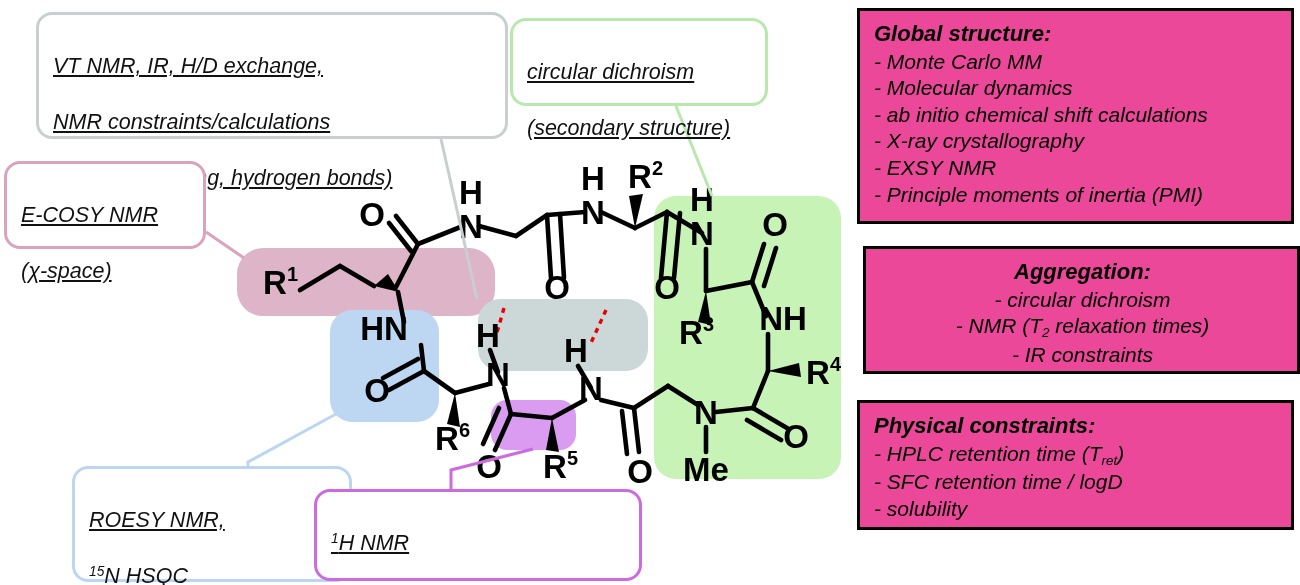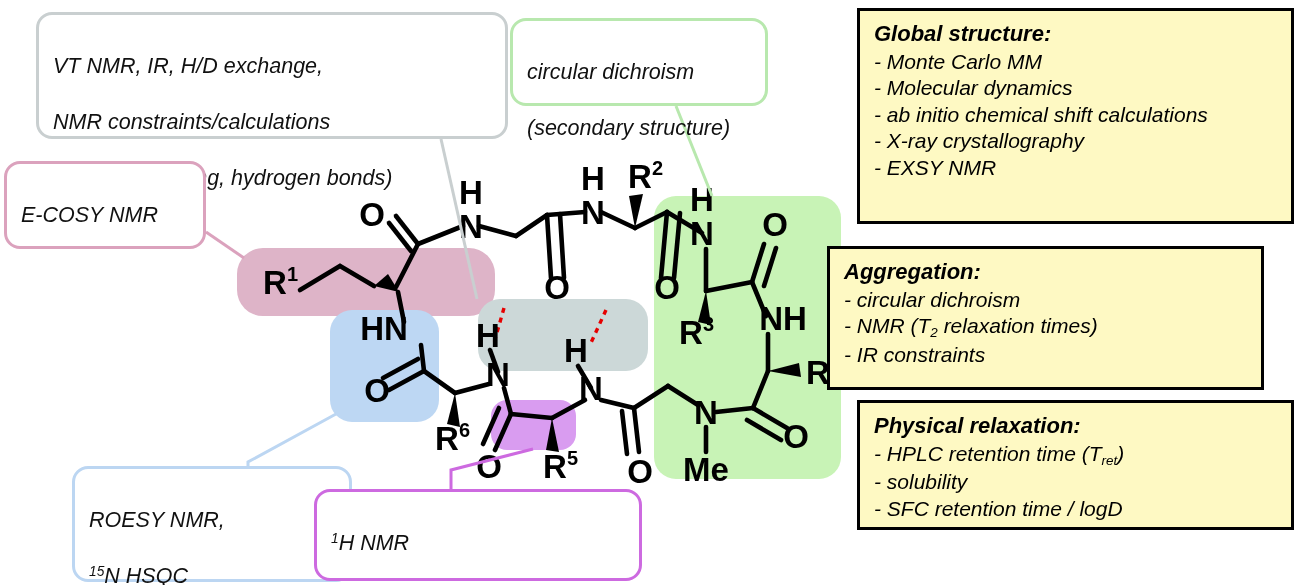--- a/index.html
+++ b/index.html
@@ -17,46 +17,46 @@
     border-radius:16px;
     box-sizing:border-box;
     font-style:italic;
     font-size:21.5px;
     line-height:1.30;
     color:#111;
     padding:10px 14px;
     z-index:6;
     white-space:pre-line;
   }
-  .callout .ln{display:block;white-space:pre;}
+  .callout .ln{display:block;white-space:pre;text-decoration:underline;}
 
   #box-vtnmr{left:36px;  top:12px;  width:472px; height:127px; border-color:#c9cfd0;}
   #box-cd   {left:510px; top:18px;  width:258px; height:88px;  border-color:#b8e8ae;}
   #box-ecosy{left:4px;   top:161px; width:202px; height:88px;  border-color:#dba2bd;}
   #box-roesy{left:24px;  top:466px; width:280px; height:116px; border-color:#bcd6f2;margin-left:48px;}
   #box-hnmr {left:314px; top:489px; width:328px; height:92px;  border-color:#cd6ae0;}
 
   
   .panel{
     position:absolute;
-    background:#fef9c3;
+    background:#ec4899;
     border:3px solid #000;
     box-sizing:border-box;
     padding:9px 12px 14px 14px;
     z-index:6;
   }
   .panel .hd{
     font-style:italic;font-weight:bold;font-size:22px;color:#000;
     line-height:1.26;margin-bottom:1px;white-space:pre;
   }
   .panel .it{
     font-style:italic;font-size:21px;color:#000;line-height:1.265;white-space:pre;
   }
   #panel-global  {left:857px; top:8px;   width:437px; height:216px;}
-  #panel-aggr    {left:827px; top:246px; width:437px; height:144px;}
+  #panel-aggr    {left:863px; top:246px; width:437px; height:128px;text-align:center;}
   #panel-phys    {left:857px; top:400px; width:437px; height:130px;}
 
   sub{font-size:0.64em;vertical-align:-0.28em;}
   sup{font-size:0.64em;vertical-align:0.52em;}
   .sub-i{font-style:italic;}
 
   
   #mol{position:absolute;left:0;top:0;width:1300px;height:585px;z-index:4;}
   #connectors{position:absolute;left:0;top:0;width:1300px;height:585px;z-index:5;}
   #hl{position:absolute;left:0;top:0;width:1300px;height:585px;z-index:3;}
@@ -238,49 +238,51 @@
     <span class="ln">(solvent shielding, hydrogen bonds)</span>
   </div>
 
   <div class="callout" id="box-cd">
     <span class="ln">circular dichroism</span>
     <span class="ln">(secondary structure)</span>
   </div>
 
   <div class="callout" id="box-ecosy">
     <span class="ln">E-COSY NMR</span>
+    <span class="ln">(χ-space)</span>
   </div>
 
   <div class="callout" id="box-roesy">
     <span class="ln">ROESY NMR,</span>
     <span class="ln"><sup>15</sup>N HSQC</span>
     
   </div>
 
   <div class="callout" id="box-hnmr">
     <span class="ln"><sup>1</sup>H NMR</span>
     
   </div>
 
   <div class="panel" id="panel-global">
     <div class="hd">Global structure:</div>
     <div class="it">- Monte Carlo MM</div>
     <div class="it">- Molecular dynamics</div>
     <div class="it">- ab initio chemical shift calculations</div>
     <div class="it">- X-ray crystallography</div>
     <div class="it">- EXSY NMR</div>
+    <div class="it">- Principle moments of inertia (PMI)</div>
   </div>
 
   <div class="panel" id="panel-aggr">
     <div class="hd">Aggregation:</div>
     <div class="it">- circular dichroism</div>
     <div class="it">- NMR (<i>T</i><sub>2</sub> relaxation times)</div>
     <div class="it">- IR constraints</div>
   </div>
 
   <div class="panel" id="panel-phys">
-    <div class="hd">Physical relaxation:</div>
+    <div class="hd">Physical constraints:</div>
     <div class="it">- HPLC retention time (<i>T</i><sub class="sub-i">ret</sub>)</div>
+    <div class="it">- SFC retention time / logD</div>
     <div class="it">- solubility</div>
-    <div class="it">- SFC retention time / logD</div>
   </div>
 
 </div>
 
 </body></html>

